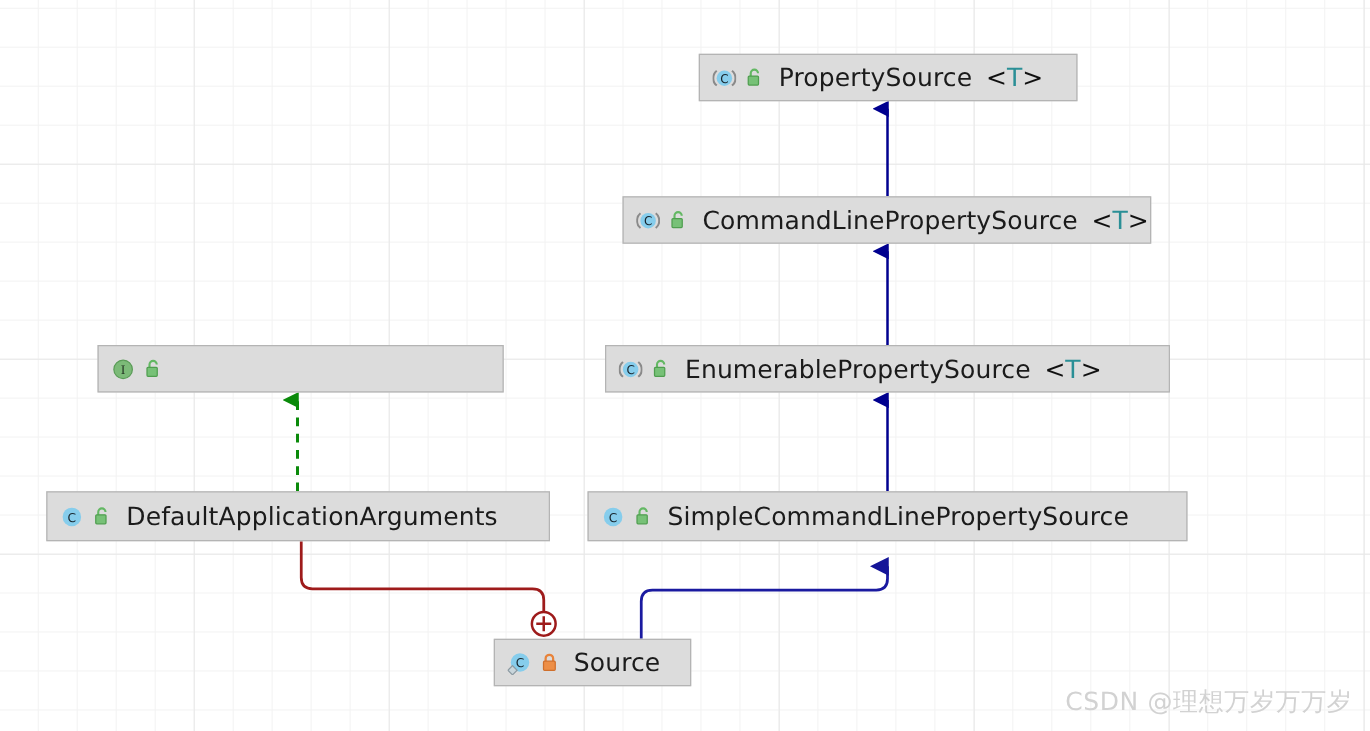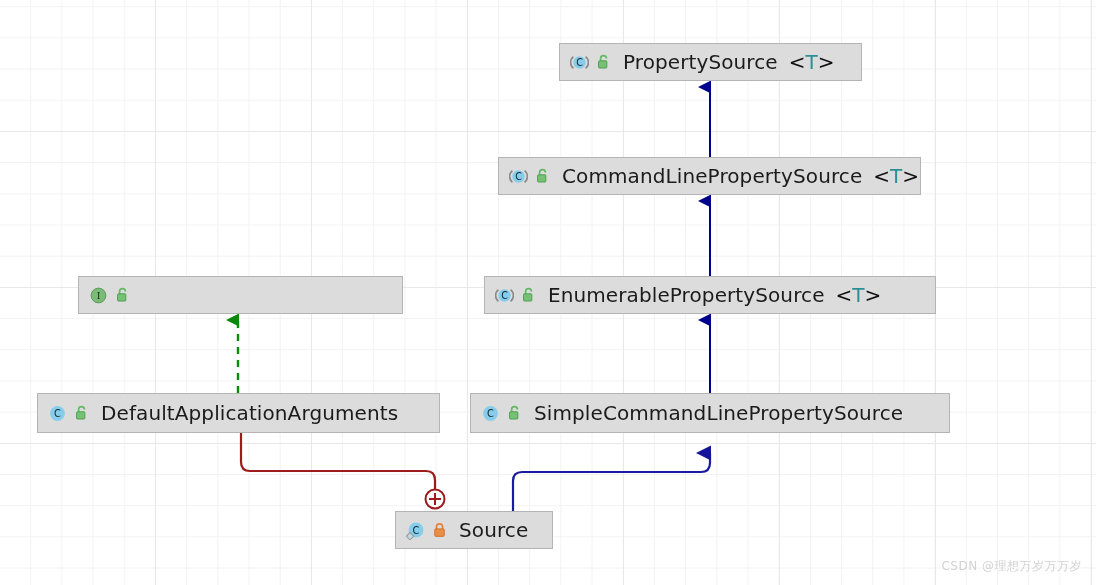--- a/index.html
+++ b/index.html
@@ -81,21 +81,21 @@
   }
   .ico-lock {
     width: 13px;
     height: 16px;
     margin-left: 3px;
   }
   .watermark {
     position: absolute;
     right: 14px;
     bottom: 10px;
-    font-size: 12px;
+    font-size: 20px;
     color: #d2d2d2;
     letter-spacing: 0.5px;
     user-select: none;
   }
 </style>
 </head>
 <body>
 
 <div id="canvas">
 

